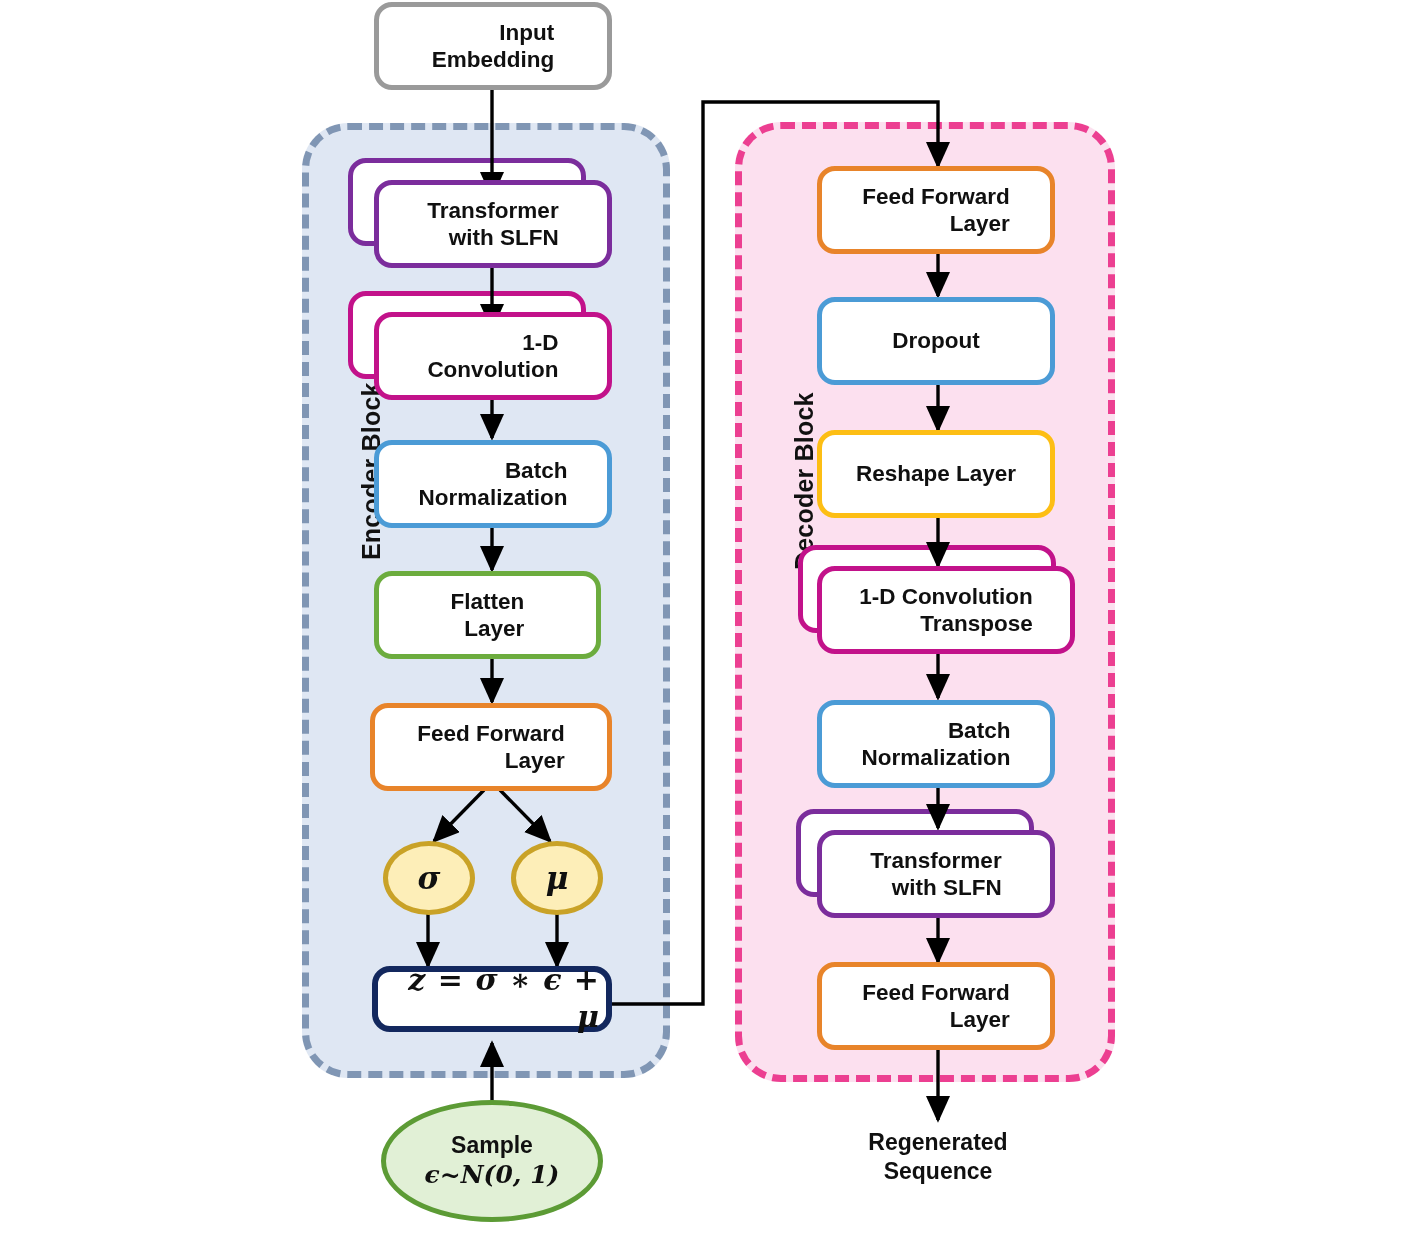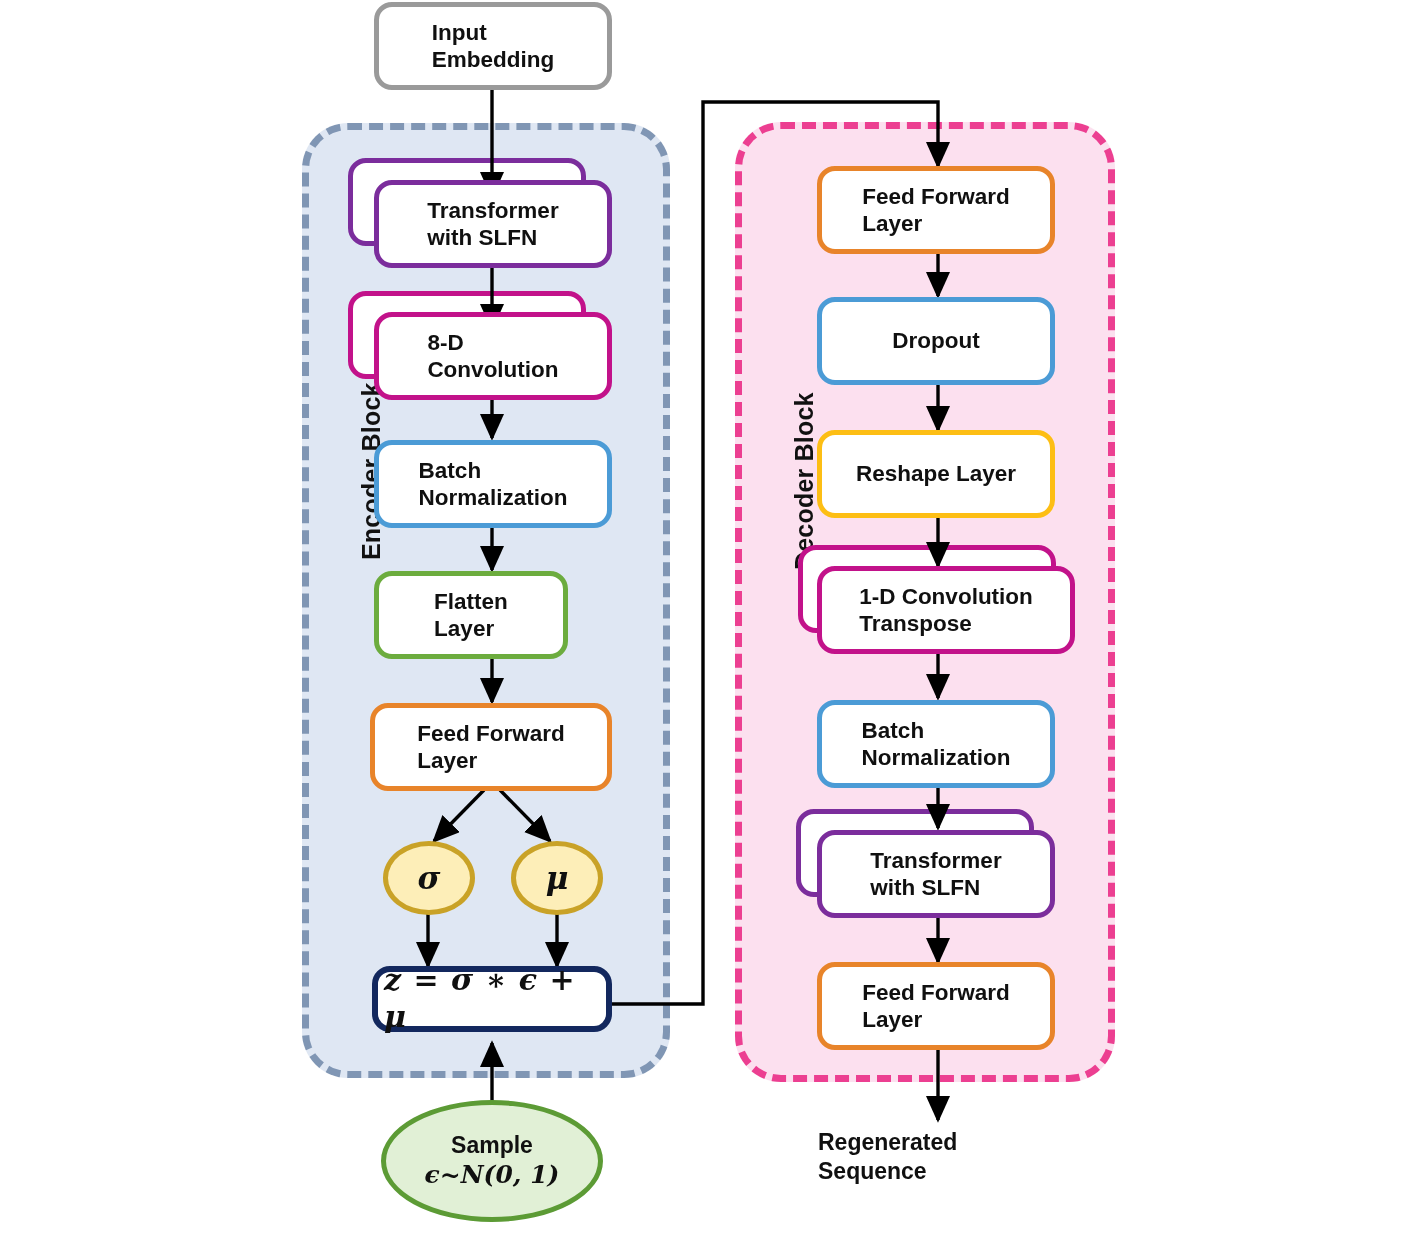--- a/index.html
+++ b/index.html
@@ -53,21 +53,21 @@
   
   .node {
     position: absolute;
     background: #ffffff;
     border-width: 5px;
     border-style: solid;
     border-radius: 18px;
     display: flex;
     align-items: center;
     justify-content: center;
-    text-align: left;
+    text-align: right;
     font-weight: bold;
     font-size: 22.5px;
     line-height: 1.22;
     color: #101010;
     z-index: 6;
     padding: 2px 6px;
   }
   .node .lbl { display: block; white-space: pre-line; }
   
   .stack-back {
@@ -94,21 +94,21 @@
   }
   .greek {
     font-family: "DejaVu Serif", "Liberation Serif", serif;
     font-style: italic;
     font-weight: bold;
     font-size: 31px;
   }
   
   .plain-text {
     position: absolute;
-    text-align: left;
+    text-align: center;
     font-weight: bold;
     font-size: 23px;
     line-height: 1.28;
     color: #101010;
     white-space: pre-line;
     z-index: 6;
   }
   
   svg#wires {
     position: absolute;
@@ -182,30 +182,30 @@
   </div>
 
   <div class="stack-back" style="left:348px; top:158px; width:238px; height:88px; border-color:#7b2d9c;"></div>
   <div class="node" style="left:374px; top:180px; width:238px; height:88px; border-color:#7b2d9c;">
     <span class="lbl">Transformer
 with SLFN</span>
   </div>
 
   <div class="stack-back" style="left:348px; top:291px; width:238px; height:88px; border-color:#c2128a;"></div>
   <div class="node" style="left:374px; top:312px; width:238px; height:88px; border-color:#c2128a;">
-    <span class="lbl">8-D
+    <span class="lbl">1-D
 Convolution</span>
   </div>
 
   <div class="node" style="left:374px; top:440px; width:238px; height:88px; border-color:#4b9bd6;">
     <span class="lbl">Batch
 Normalization</span>
   </div>
 
-  <div class="node" style="left:374px; top:571px; width:194px; height:88px; border-color:#6cac3e;">
+  <div class="node" style="left:374px; top:571px; width:227px; height:88px; border-color:#6cac3e;">
     <span class="lbl">Flatten
 Layer</span>
   </div>
 
   <div class="node" style="left:370px; top:703px; width:242px; height:88px; border-color:#e8842a;">
     <span class="lbl">Feed Forward
 Layer</span>
   </div>
 
   <div class="ellipse greek" style="left:383px; top:841px; width:92px; height:74px;

